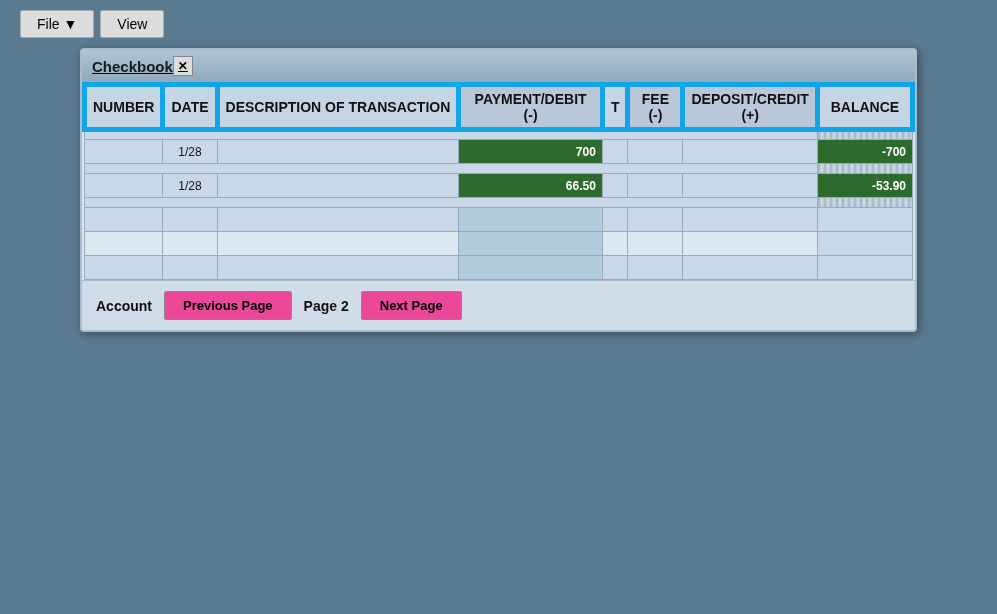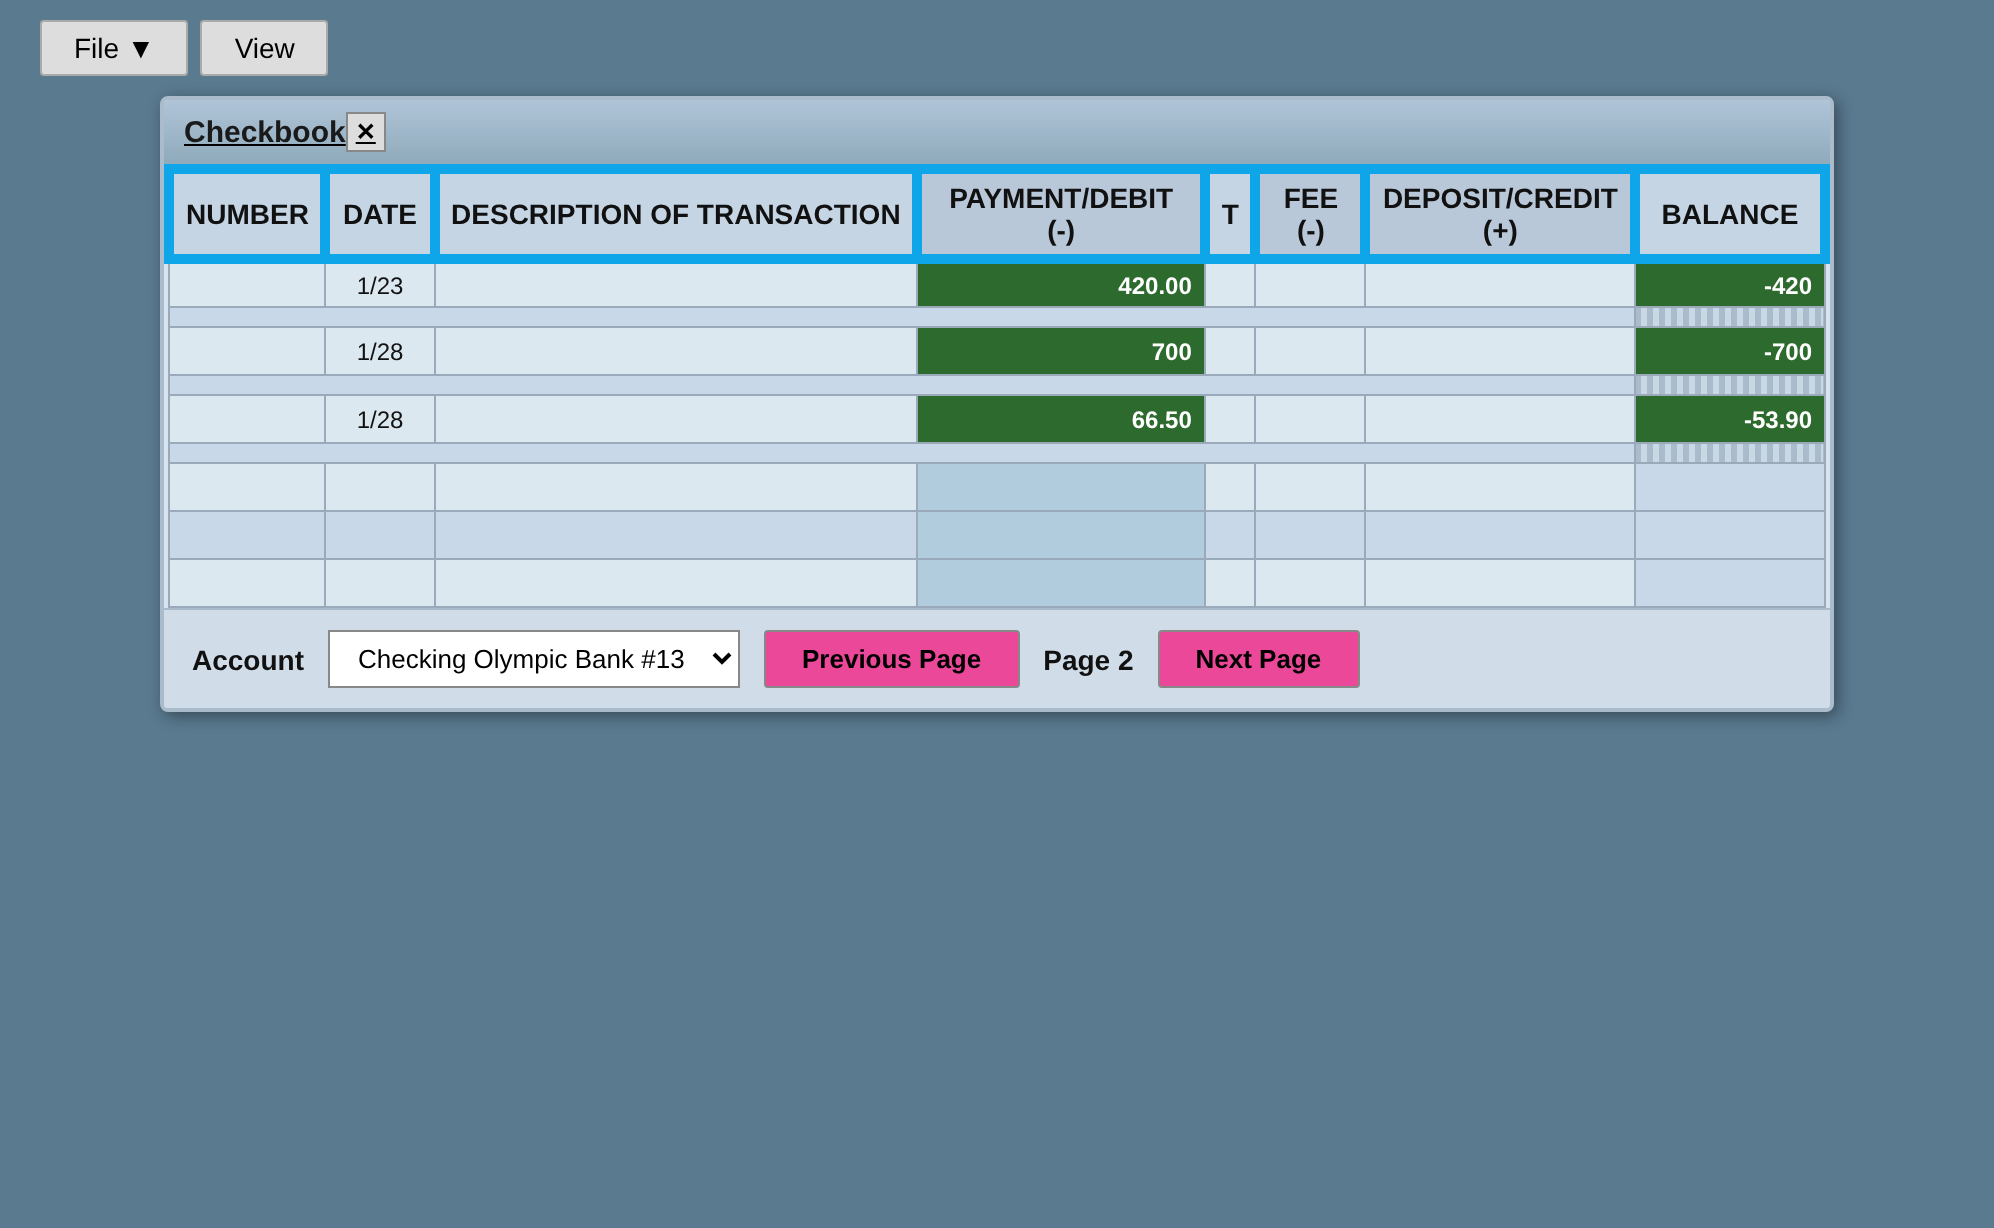--- a/index.html
+++ b/index.html
@@ -276,30 +276,20 @@
             <th>DATE</th>
             <th>DESCRIPTION OF TRANSACTION</th>
             <th class="col-payment">PAYMENT/DEBIT<br>(-)</th>
             <th>T</th>
             <th class="col-fee">FEE<br>(-)</th>
             <th class="col-deposit">DEPOSIT/CREDIT<br>(+)</th>
             <th>BALANCE</th>
           </tr>
         </thead>
         <tbody id="table-body">
-        <tr>
-      <td class="col-number"></td>
-      <td class="col-date">1/23</td>
-      <td class="col-desc"></td>
-      <td class="col-payment">420.00</td>
-      <td class="col-t"></td>
-      <td class="col-fee"></td>
-      <td class="col-deposit"></td>
-      <td class="col-balance-green">-420</td>
-    </tr>
             <tr style="height: 10px;">
         <td colspan="7" style="background:#c8d8e8; border:1px solid #9aaabb;"></td>
         <td class="col-balance-striped"></td>
       </tr>
             <tr>
       <td class="col-number"></td>
       <td class="col-date">1/28</td>
       <td class="col-desc"></td>
       <td class="col-payment">700</td>
       <td class="col-t"></td>
@@ -354,19 +344,18 @@
       <td class="col-fee"></td>
       <td class="col-deposit"></td>
       <td class="col-balance-empty"></td>
     </tr>
           </tbody>
       </table>
     </div>
 
     <div class="footer-bar">
       <span class="footer-label">Account</span>
-      <select class="account-select"><option>Checking Olympic Bank #13</option></select>
       <button class="nav-btn">Previous Page</button>
       <span class="page-indicator">Page 2</span>
       <button class="nav-btn">Next Page</button>
     </div>
   </div>
 </div>
 
 </body></html>

